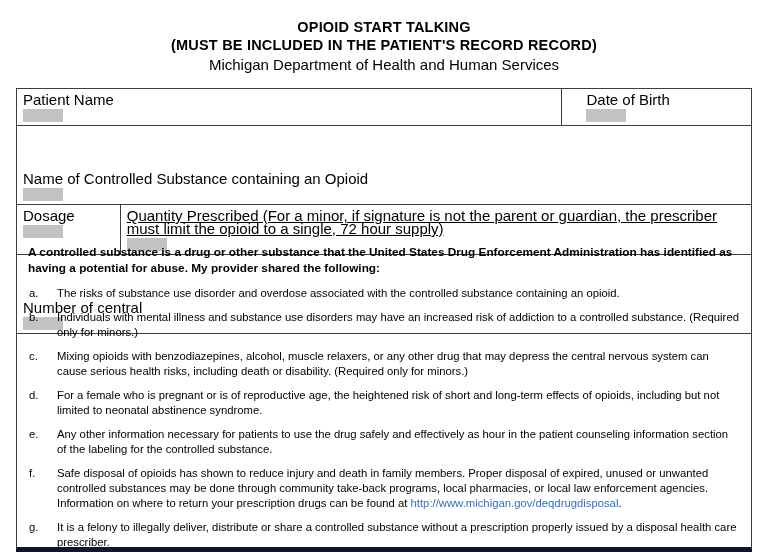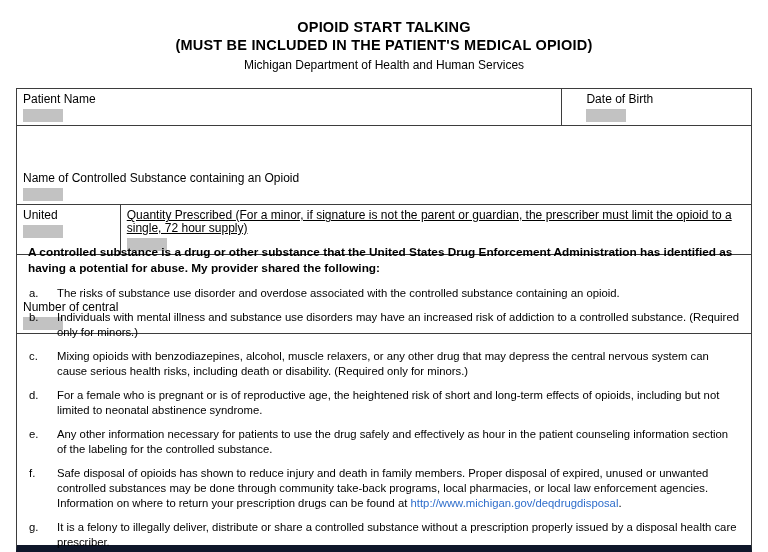--- a/index.html
+++ b/index.html
@@ -21,21 +21,21 @@
     text-align: center;
     padding-top: 18px;
   }
   .title-line {
     font-size: 14.5px;
     font-weight: bold;
     letter-spacing: 0.2px;
     line-height: 18px;
   }
   .subtitle-line {
-    font-size: 12px;
+    font-size: 15px;
     font-weight: normal;
     line-height: 18px;
     margin-top: 2px;
   }
 
   
   .form-table {
     position: absolute;
     left: 16px;
     top: 88px;
@@ -50,21 +50,21 @@
   }
   .form-cell {
     padding: 4px 6px 3px 6px;
     box-sizing: border-box;
     min-height: 36px;
   }
   .cell-div {
     border-right: 1px solid #3d3d3d;
   }
   .field-label {
-    font-size: 12px;
+    font-size: 15px;
     line-height: 13px;
     white-space: nowrap;
   }
   .field-label.wrapok { white-space: normal; }
   .field-blank {
     display: block;
     width: 40px;
     height: 13px;
     background: #c2c2c2;
     margin-top: 3px;
@@ -78,21 +78,21 @@
   .c-quantity  { width: 632px; text-decoration: underline; }
 
   
   .statement-box {
     position: absolute;
     left: 16px;
     top: 236px;
     width: 736px;
     border-left: 1px solid #3d3d3d;
     border-right: 1px solid #3d3d3d;
-    border-bottom: 7px solid #0f172a;
+    border-bottom: 5px solid #0f172a;
     box-sizing: border-box;
     padding: 9px 11px 6px 11px;
     height: 316px;
   }
   .lead-paragraph {
     font-size: 11.8px;
     font-weight: bold;
     line-height: 15.5px;
     margin: 0 0 10px 0;
   }
@@ -119,21 +119,21 @@
   .inline-link {
     color: #2f6ecb;
     text-decoration: none;
   }
 </style>
 </head>
 <body>
 
 <div class="doc-header">
   <div class="title-line">OPIOID START TALKING</div>
-  <div class="title-line">(MUST BE INCLUDED IN THE PATIENT'S MEDICAL OPIOID)</div>
+  <div class="title-line">(MUST BE INCLUDED IN THE PATIENT'S RECORD RECORD)</div>
   <div class="subtitle-line">Michigan Department of Health and Human Services</div>
 </div>
 
 <div class="form-table">
 
   <div class="form-row">
     <div class="form-cell cell-div c-patient">
       <div class="field-label">Patient Name</div>
       <span class="field-blank"></span>
     </div>
@@ -145,21 +145,21 @@
 
   <div class="form-row">
     <div class="form-cell c-full">
       <div class="field-label">Name of Controlled Substance containing an Opioid</div>
       <span class="field-blank"></span>
     </div>
   </div>
 
   <div class="form-row">
     <div class="form-cell cell-div c-dosage">
-      <div class="field-label">United</div>
+      <div class="field-label">Dosage</div>
       <span class="field-blank"></span>
     </div>
     <div class="form-cell c-quantity">
       <div class="field-label wrapok">Quantity Prescribed (For a minor, if signature is not the parent or guardian, the prescriber must limit the opioid to a single, 72 hour supply)</div>
       <span class="field-blank"></span>
     </div>
   </div>
 
   <div class="form-row" style="border-bottom:none;">
     <div class="form-cell c-full">

